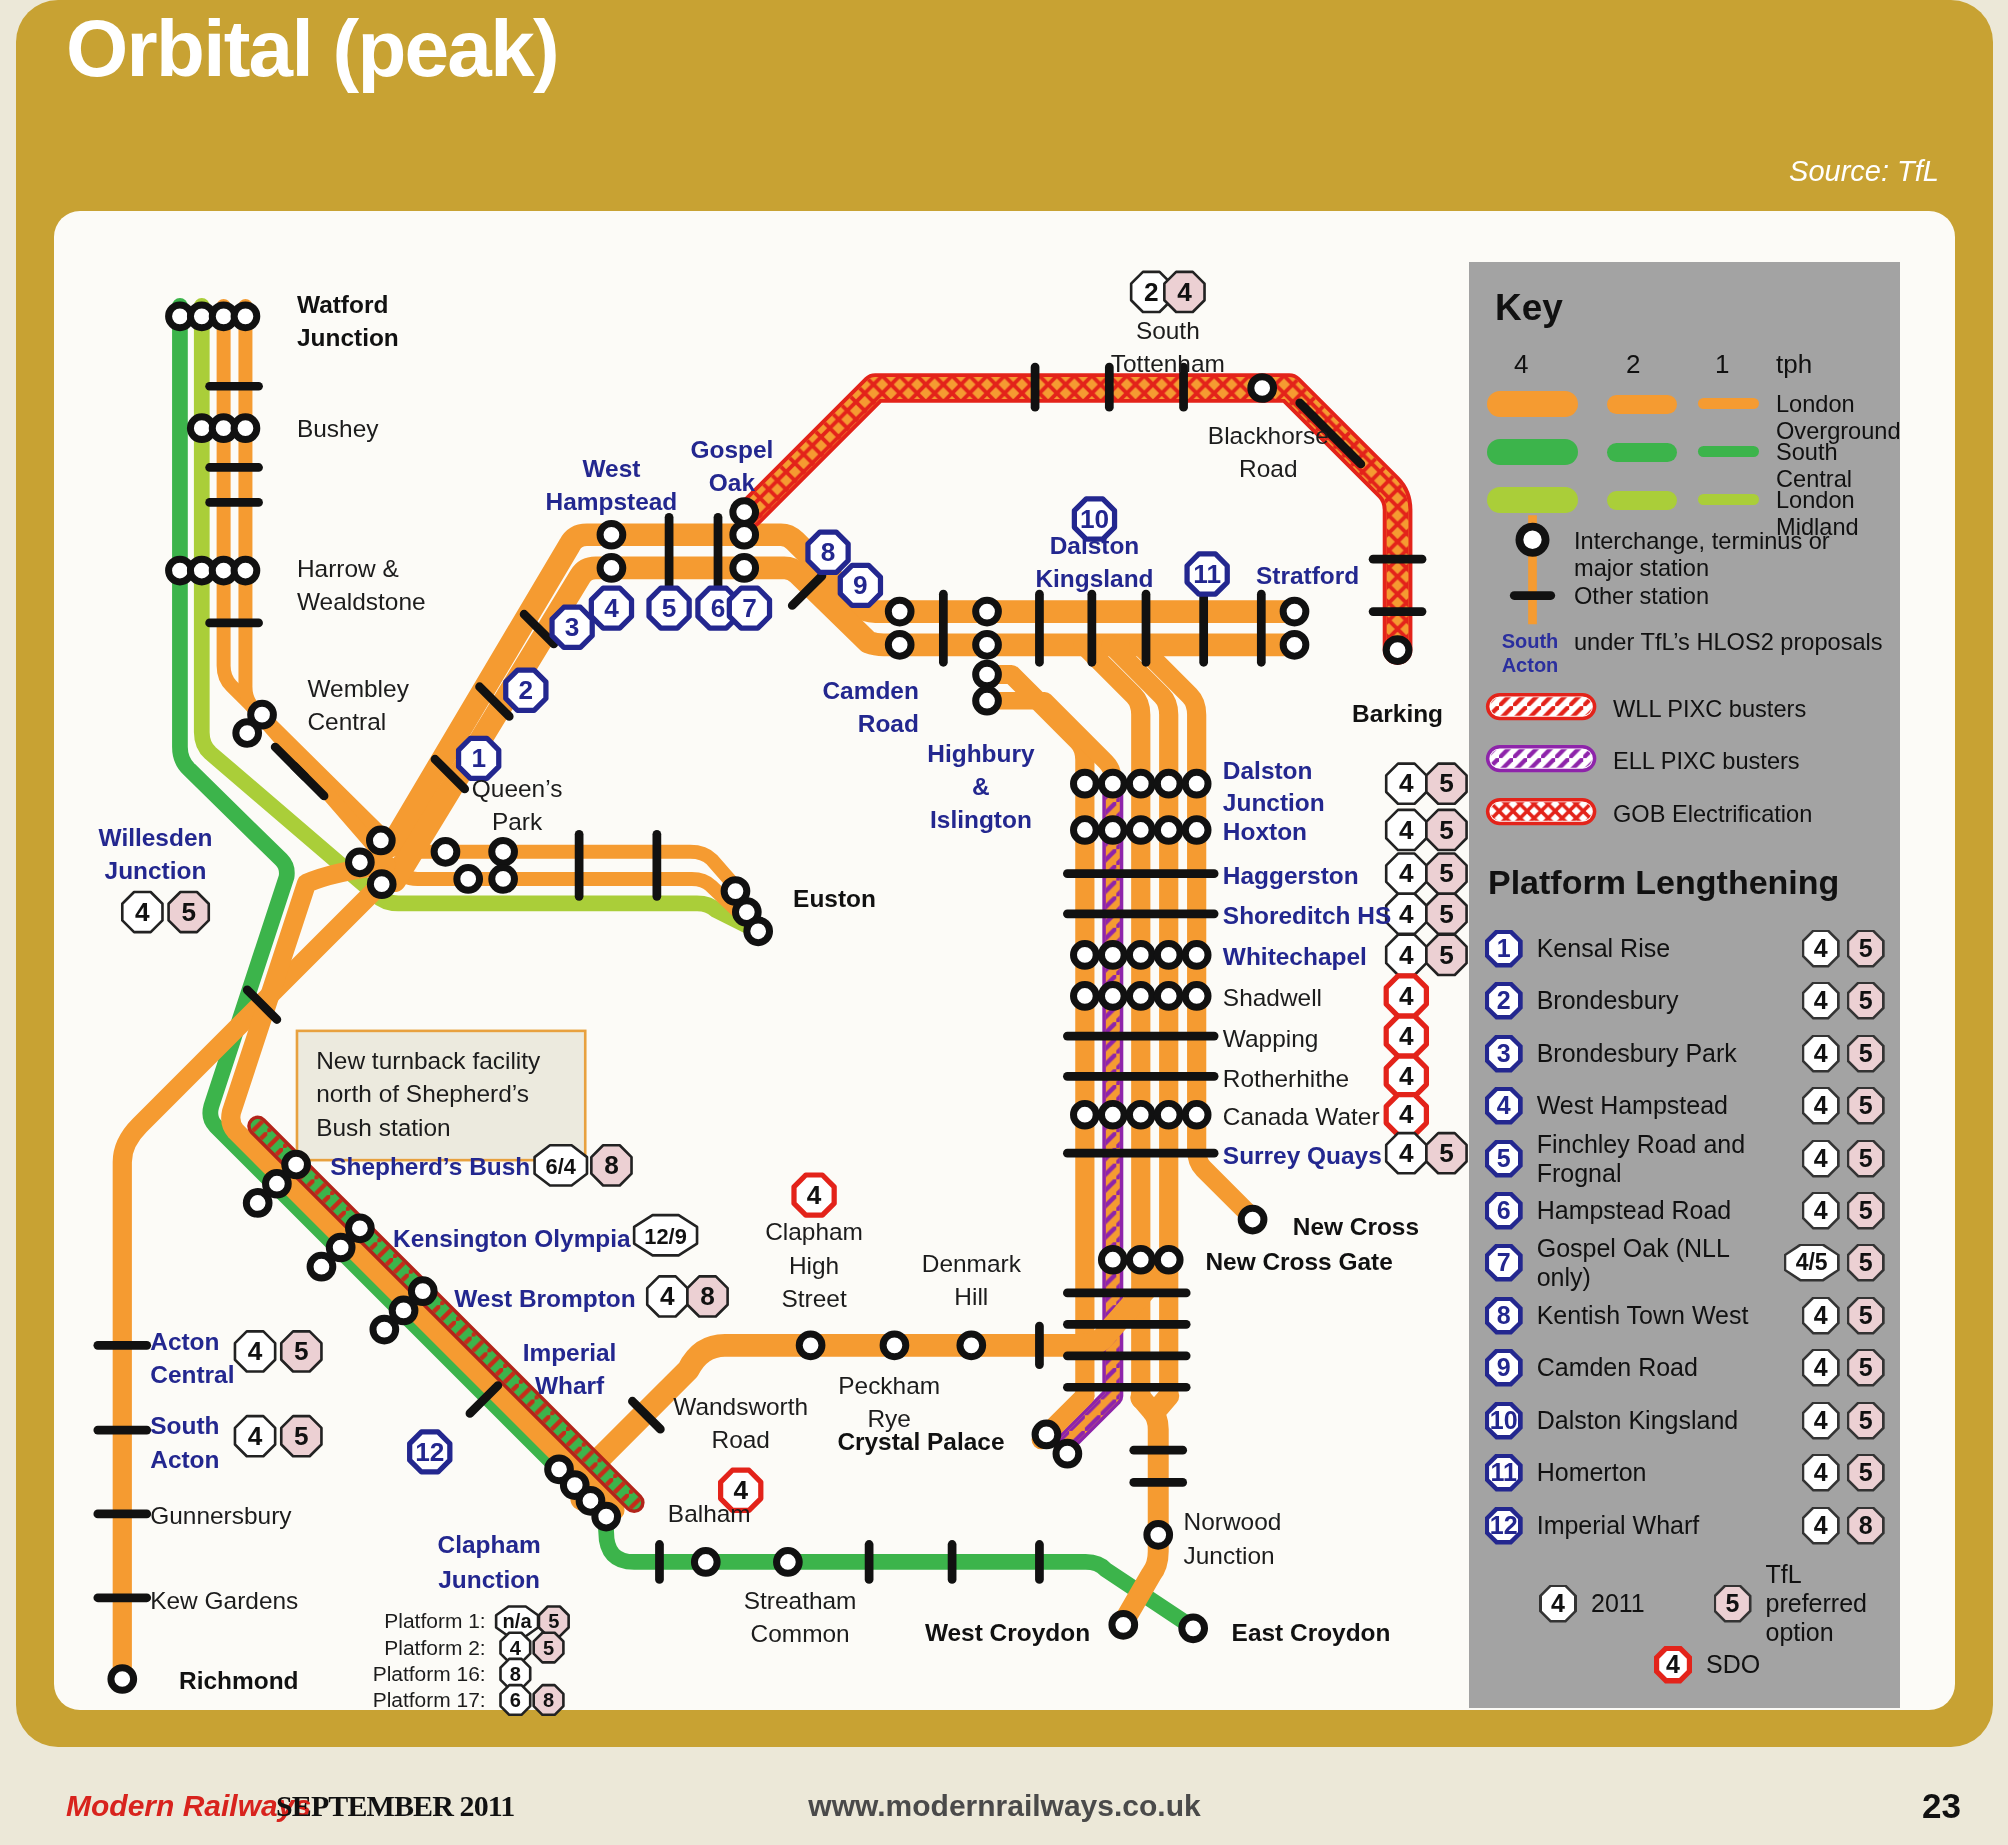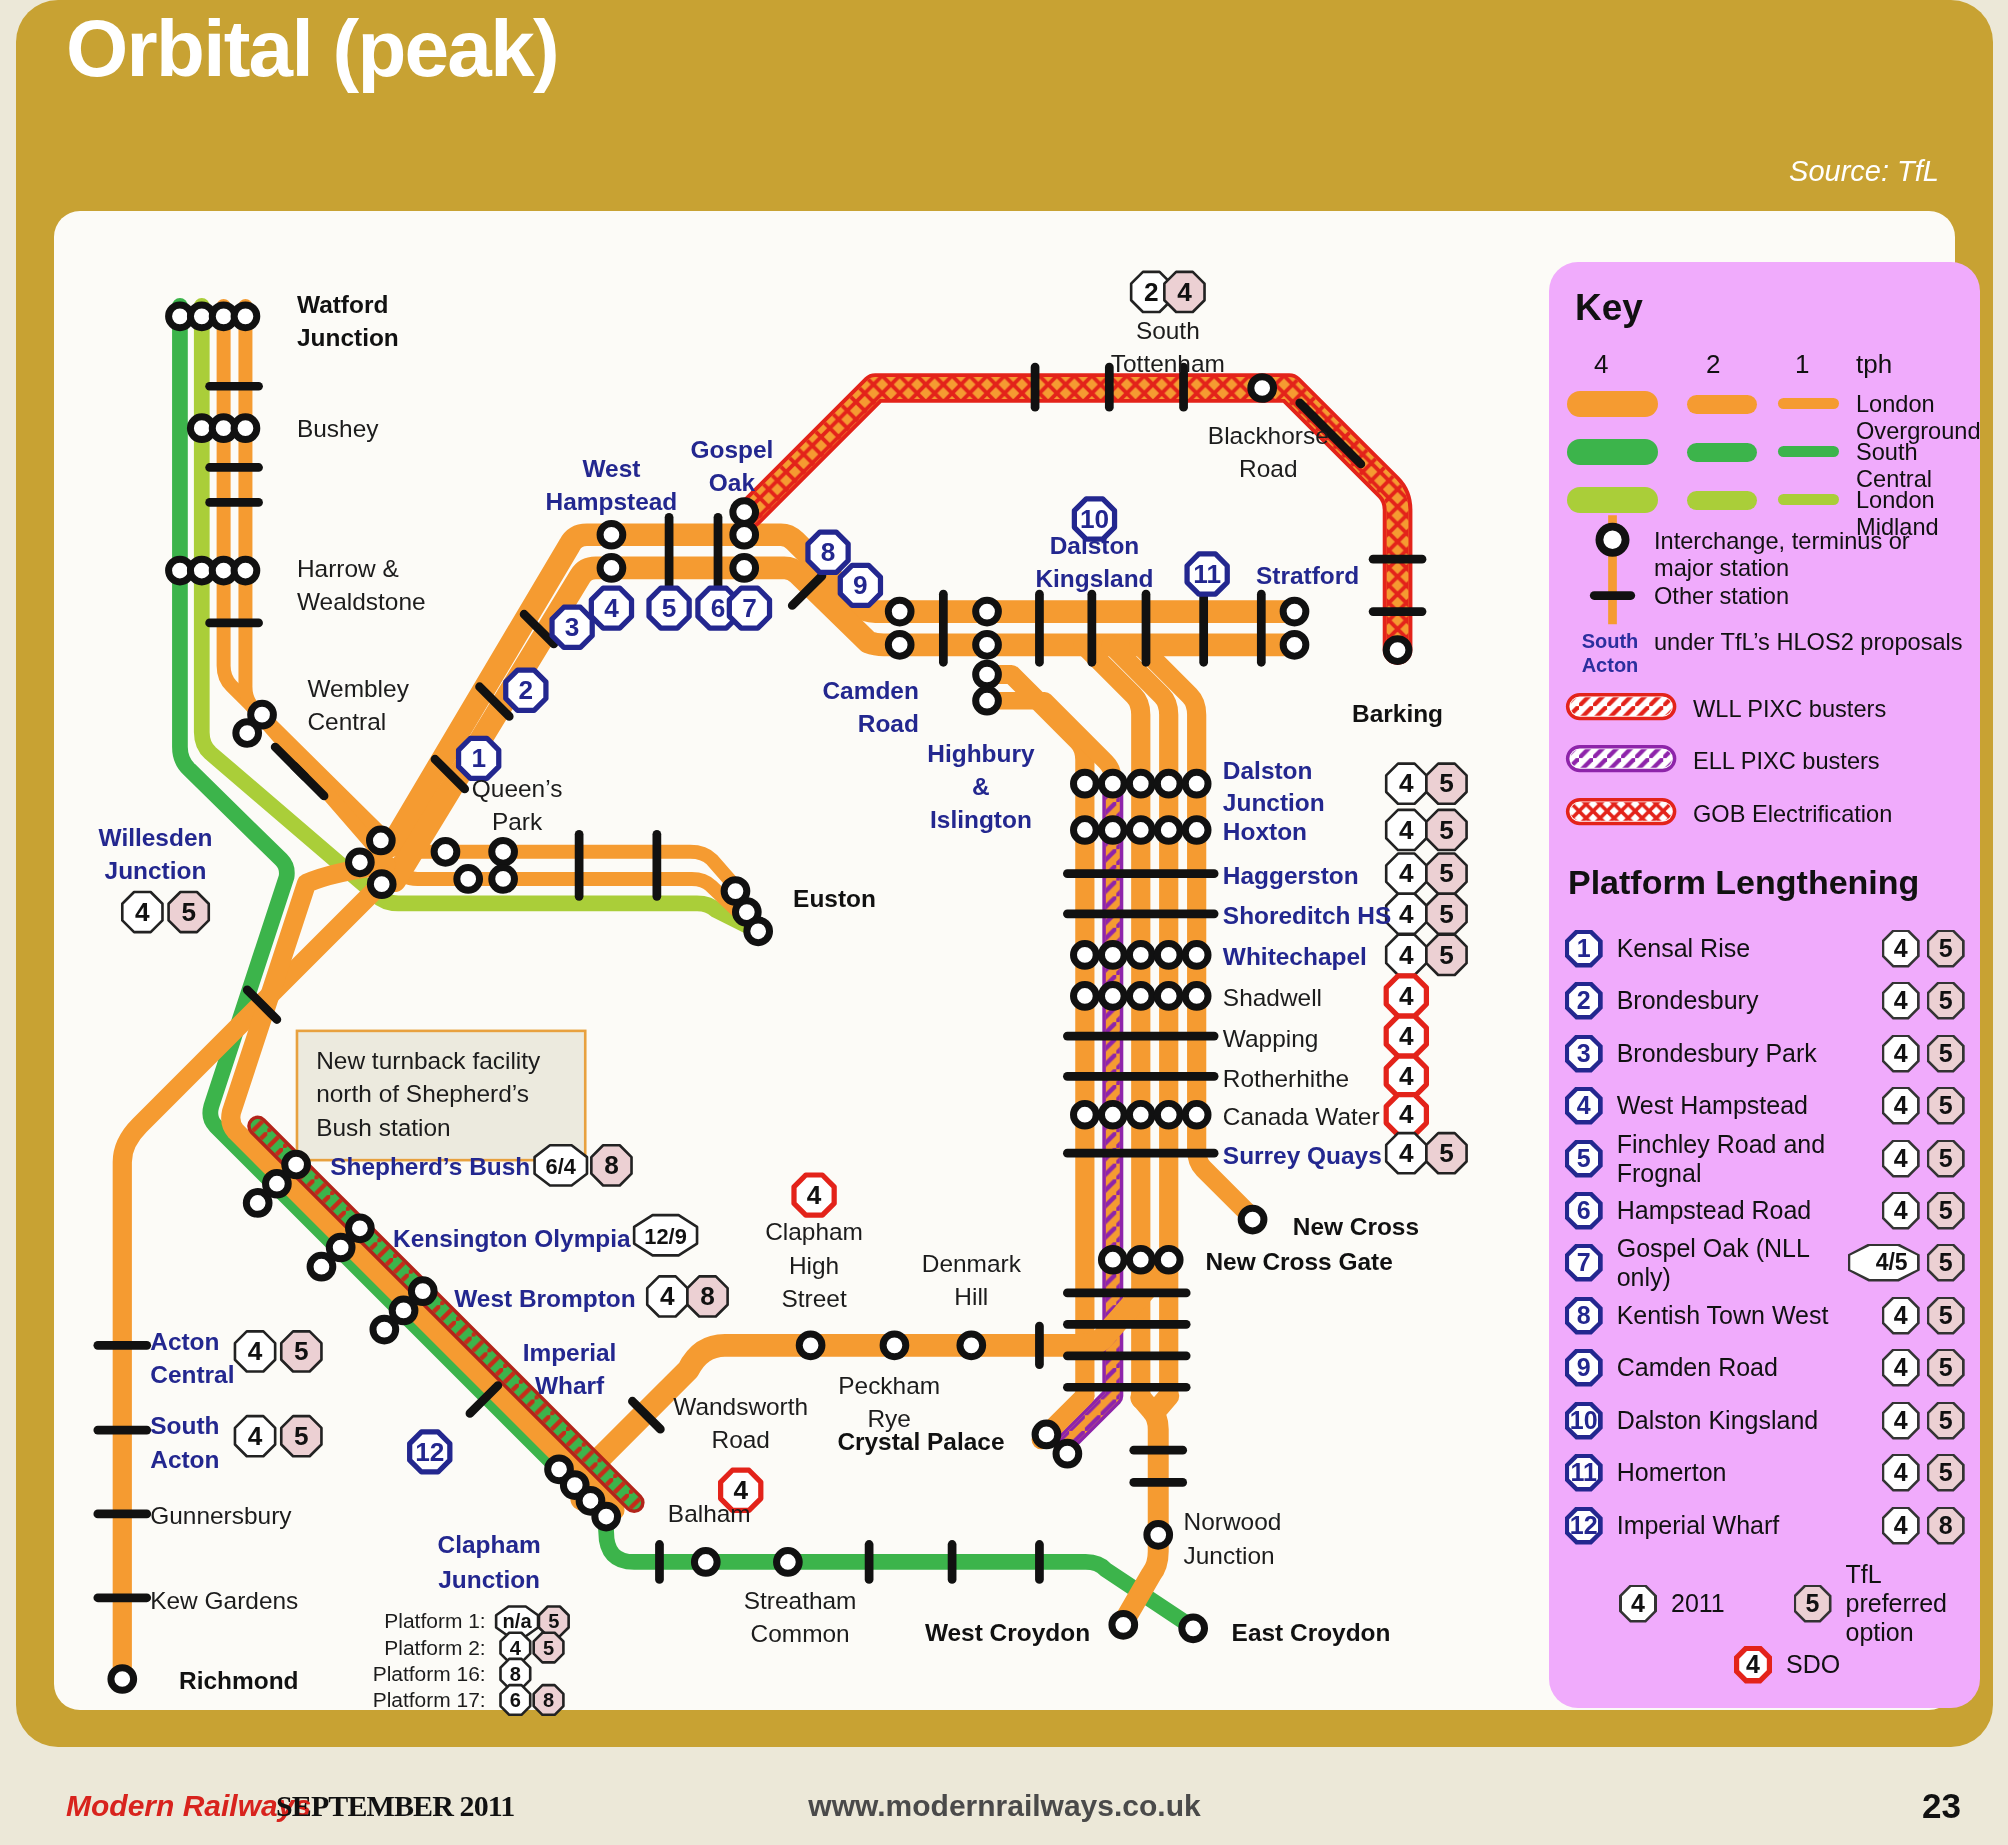--- a/index.html
+++ b/index.html
@@ -5,38 +5,38 @@
   html,body{margin:0;padding:0;background:#e7e3d2;}
   #page{position:relative;width:2009px;height:1846px;background:#ece8d8;font-family:"Liberation Sans",sans-serif;overflow:hidden;}
   #gold{position:absolute;left:15.7px;top:0;width:1977px;height:1747px;background:#c8a233;border-radius:42px;}
   #panel{position:absolute;left:54px;top:211px;width:1901px;height:1499px;background:#fcfbf7;border-radius:26px;}
   #hdr{position:absolute;left:66px;top:8.7px;width:1887px;color:#fff;}
   #hdr .t{font-size:80px;font-weight:bold;letter-spacing:-1.7px;line-height:1.0;}
   #hdr .s{font-size:38px;margin-top:12.2px;}
   #hdr .n{font-size:29px;font-style:italic;margin-top:8.7px;}
   #src{position:absolute;right:70px;top:155px;color:#fff;font-size:29px;font-style:italic;}
   
-  #keypanel{position:absolute;left:1549px;top:262px;width:431px;height:1446px;background:#f0abfc;border-radius:29px;}
+  #keypanel{position:absolute;left:1469px;top:262px;width:431px;height:1446px;background:#a3a3a3;}
   .abs{position:absolute;}
   .kh{font-size:37px;font-weight:bold;color:#111;}
   .ktxt{font-size:23.6px;color:#111;line-height:1.15;}
   .kcol{font-size:26px;color:#111;}
   .cap{position:absolute;border-radius:15.7px;}
   .samp{font-size:20px;font-weight:bold;color:#2b2f9e;line-height:1.2;text-align:center;}
   
   .oct{position:relative;display:inline-flex;align-items:center;justify-content:center;
        width:38px;height:38px;flex:none;
        clip-path:polygon(29% 0,71% 0,100% 29%,100% 71%,71% 100%,29% 100%,0 71%,0 29%);
        font-weight:bold;font-size:25px;color:#111;background:#333;--fill:#fff;}
   .oct::before{content:"";position:absolute;inset:2.6px;clip-path:polygon(29% 0,71% 0,100% 29%,100% 71%,71% 100%,29% 100%,0 71%,0 29%);background:var(--fill);}
   .oct span{position:relative;}
   .oct.p{--fill:#ecd0d3;}
   .oct.b{background:#23278f;color:#23278f;}.oct.b::before{inset:4.4px;}
   .oct.r{background:#e3231a;color:#111;}.oct.r::before{inset:5.2px;}
-  .oct.wd{width:56px;font-size:23px;padding-left:16px;}
+  .oct.wd{width:56px;font-size:23px;}
   .plrow{position:absolute;left:15.7px;width:400px;height:49px;display:flex;align-items:center;}
   .plname{font-size:25px;color:#111;margin-left:14px;flex:1;}
   .plbadges{display:flex;gap:7px;}
   #ftr{position:absolute;left:0;top:1789px;width:2009px;font-size:30px;color:#111;}
   #ftr .mag{position:absolute;left:66px;color:#d8231d;font-weight:bold;font-style:italic;}
   #ftr .dt{position:absolute;left:276px;font-weight:bold;letter-spacing:-0.9px;font-family:Liberation Serif, serif;}
   #ftr .url{position:absolute;left:0;width:2009px;text-align:center;color:#4a4a4a;font-weight:bold;}
   #ftr .pg{position:absolute;right:48px;top:-3.5px;font-weight:bold;font-size:35px;}
   
   svg text{font-family:"Liberation Sans",sans-serif;}

